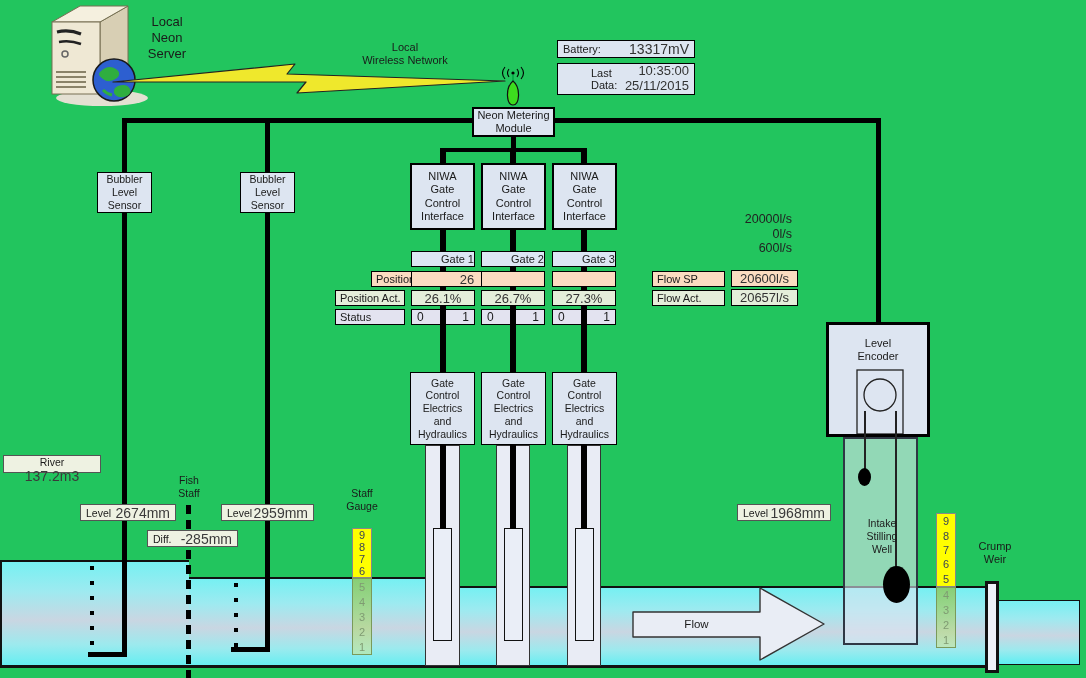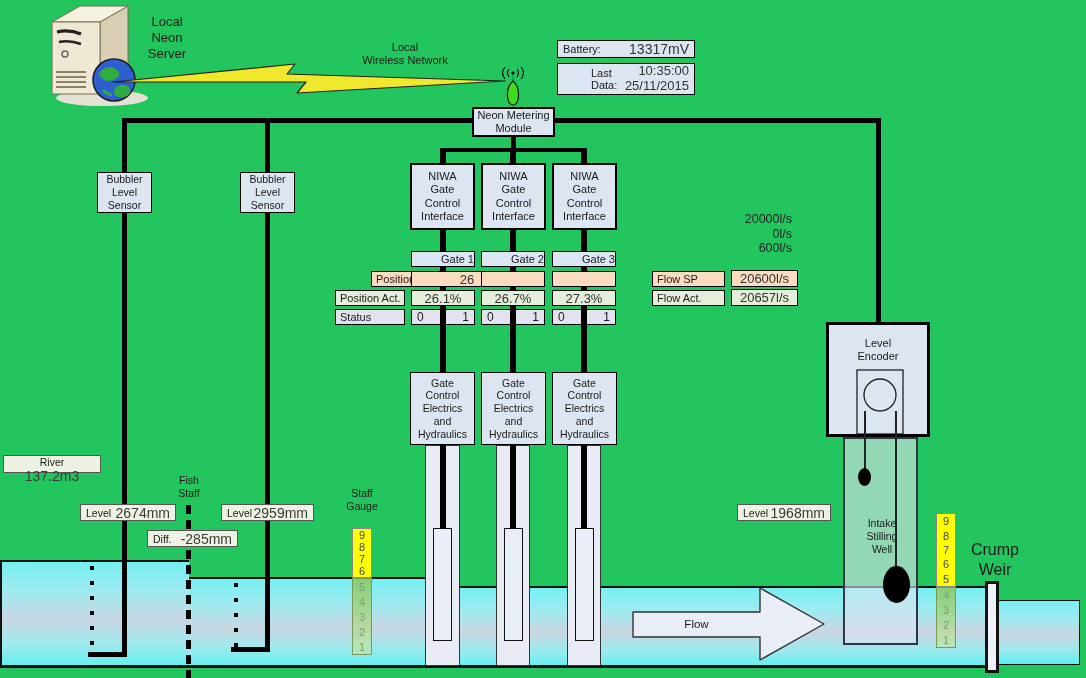--- a/index.html
+++ b/index.html
@@ -327,19 +327,19 @@
     <span>2</span>
     <span>1</span>
   </div>
 
   <svg class="abs" style="left:628px;top:584px;z-index:3;" width="200" height="82" viewBox="0 0 200 82">
     <polygon points="5,28 132,28 132,4 196,40 132,76 132,53 5,53" fill="#e9edf5" stroke="#333" stroke-width="1.4" stroke-linejoin="round"></polygon>
   </svg>
   <div class="abs txt" style="left:633px;top:612px;width:127px;height:25px;font-size:11.5px;z-index:4;">
     <span>Flow</span>
   </div>
-  <div class="abs txt" style="left:966px;top:540px;width:58px;font-size:16px;z-index:5;">
+  <div class="abs txt" style="left:966px;top:540px;width:58px;font-size:11px;z-index:5;">
     <span>Crump</span>
     <span>Weir</span>
   </div>
   <div class="abs" style="left:985px;top:581px;width:14px;height:92px;background:#eef1f8;border:3px solid #111;z-index:4;"></div>
 
 </div>
 
 </body></html>

